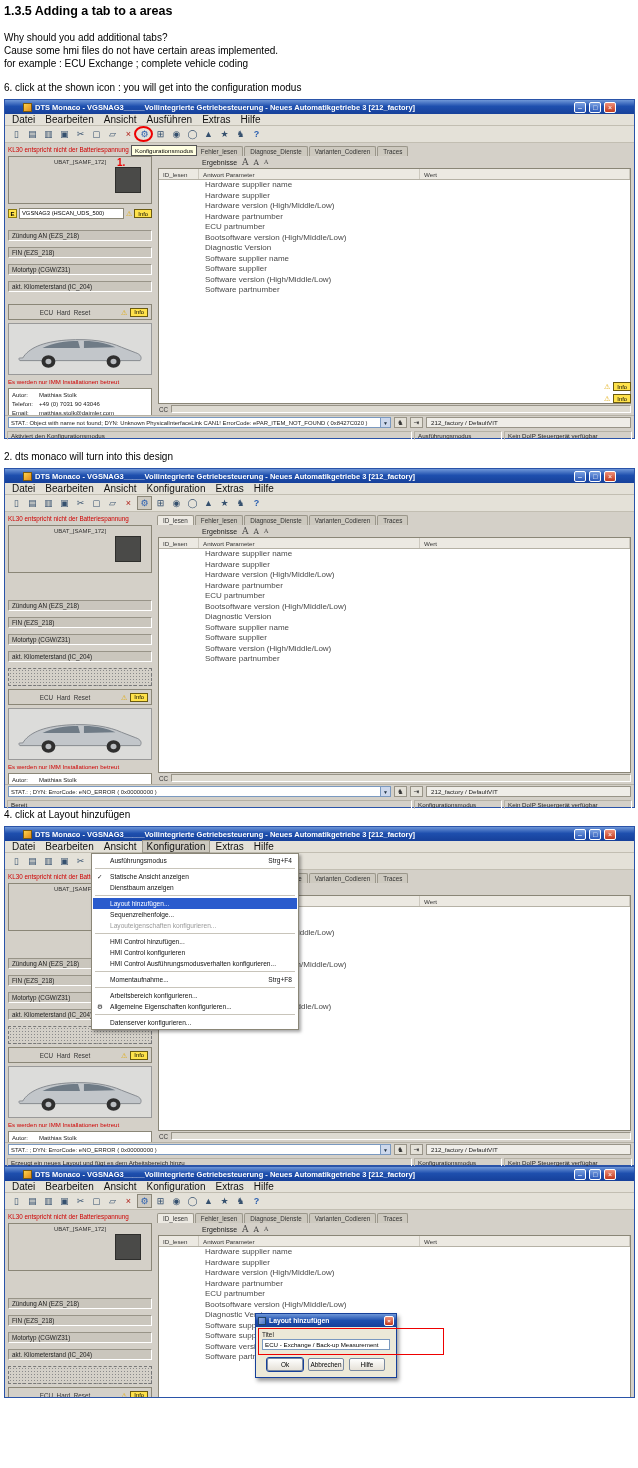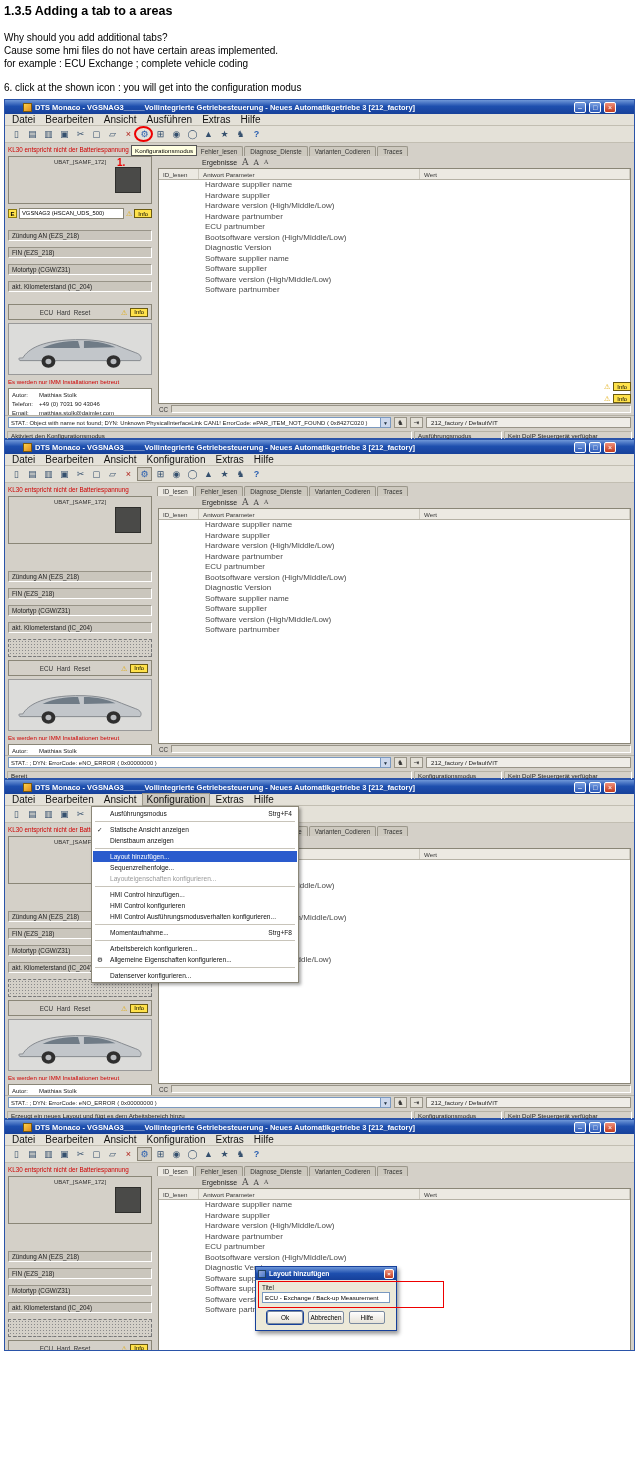--- a/index.html
+++ b/index.html
@@ -300,20 +300,21 @@
         <div class="project">212_factory / DefaultVIT</div>
       </div>
       <div class="bottombar">
         <div class="bbcell bb-left">Aktiviert den Konfigurationsmodus</div>
         <div class="bbcell bb-mode">Ausführungsmodus</div>
         <div class="bbcell bb-doip">Kein DoIP Steuergerät verfügbar</div>
       </div>
     </div>
   </div>
 
+  <div class="step">2. dts monaco will turn into this design</div>
 
   <div class="shot shot-cfg cfgmode">
     <div class="win">
       <div class="titlebar">
         <span class="appicon"></span>
         <span class="wtitle">DTS Monaco - VGSNAG3_____Vollintegrierte Getriebesteuerung - Neues Automatikgetriebe 3 [212_factory]</span>
         <span class="wbtn">–</span>
         <span class="wbtn">□</span>
         <span class="wbtn close">×</span>
       </div>
@@ -460,20 +461,21 @@
         <div class="project">212_factory / DefaultVIT</div>
       </div>
       <div class="bottombar">
         <div class="bbcell bb-left">Bereit</div>
         <div class="bbcell bb-mode">Konfigurationsmodus</div>
         <div class="bbcell bb-doip">Kein DoIP Steuergerät verfügbar</div>
       </div>
     </div>
   </div>
 
+  <div class="step tight">4. click at Layout hinzufügen</div>
 
   <div class="shot shot-menu cfgmode">
     <div class="win">
       <div class="titlebar">
         <span class="appicon"></span>
         <span class="wtitle">DTS Monaco - VGSNAG3_____Vollintegrierte Getriebesteuerung - Neues Automatikgetriebe 3 [212_factory]</span>
         <span class="wbtn">–</span>
         <span class="wbtn">□</span>
         <span class="wbtn close">×</span>
       </div>

